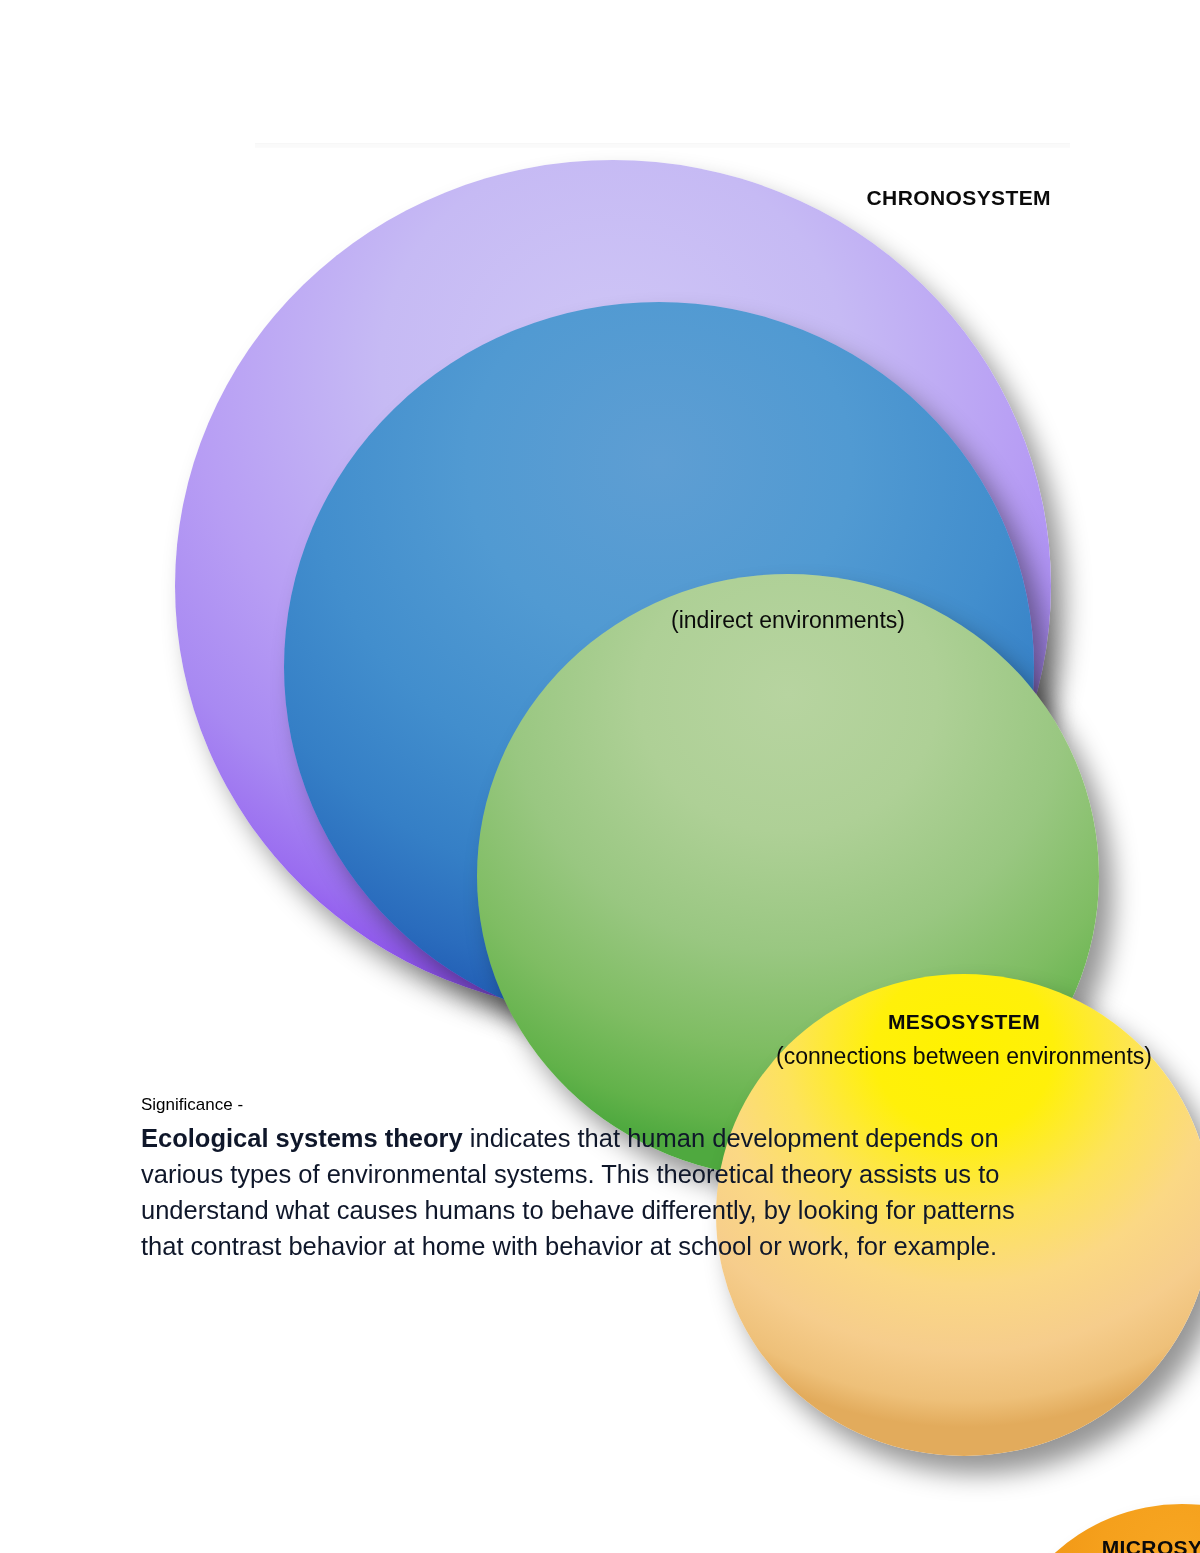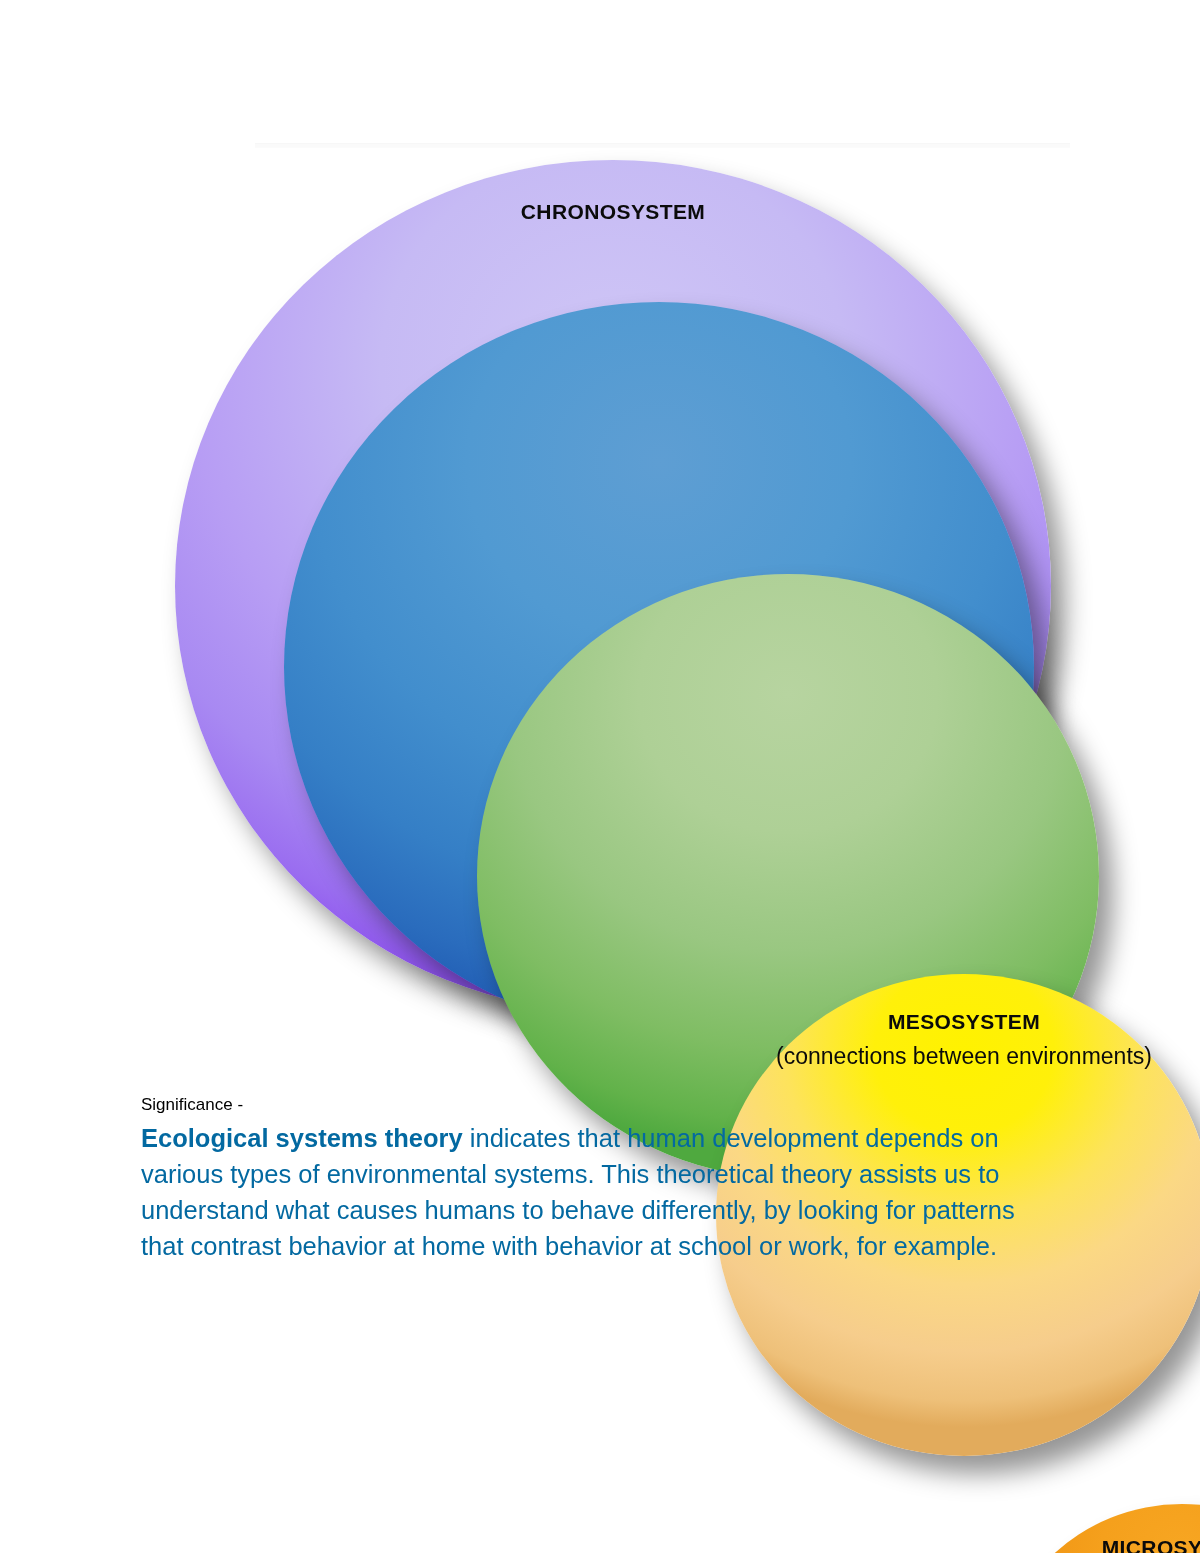--- a/index.html
+++ b/index.html
@@ -80,21 +80,21 @@
     background:
       radial-gradient(ellipse 78% 74% at 50% 24%,
         #cfc6f6 0%,
         #c6baf4 34%,
         #b79df4 62%,
         #a889f2 80%,
         #9a6df0 93%,
         #8f55ee 100%);
     box-shadow: 14px 18px 26px rgba(0,0,0,0.42);
   }
-  .label-chrono { top: 38px; font-size: 21.5px; }
+  .label-chrono { top: 24px; font-size: 21.5px; text-align: right; }
   .label-chrono .ring-title { font-size: 21px; margin-bottom: 7px; }
   .label-chrono .ring-sub  { font-size: 23px; }
 
   
   .ring-macro {
     left: 109px;
     top: 142px;
     width: 750px;
     height: 730px;
     background:
@@ -182,21 +182,21 @@
   .copy-kicker {
     font-size: 17px;
     line-height: 1.45;
     margin: 0 0 2px 0;
     color: #000000;
   }
   .copy-body {
     font-size: 25.5px;
     line-height: 1.42;
     margin: 0;
-    color: #0369a1;
+    color: #0f172a;
   }
   .copy-body .lead {
     font-weight: bold;
   }
 </style>
 </head>
 <body>
 
 <div class="page">
 
@@ -206,20 +206,21 @@
 
     <div class="ring ring-chrono">
       <div class="ring-label label-chrono">
         <span class="ring-title">CHRONOSYSTEM</span>
       </div>
 
       <div class="ring ring-macro">
 
         <div class="ring ring-exo">
           <div class="ring-label label-exo">
+            <span class="ring-sub">(indirect environments)</span>
           </div>
 
           <div class="ring ring-meso">
             <div class="ring-label label-meso">
               <span class="ring-title">MESOSYSTEM</span>
               <span class="ring-sub">(connections between environments)</span>
             </div>
 
             <div class="ring ring-micro">
               <div class="ring-label label-micro">

